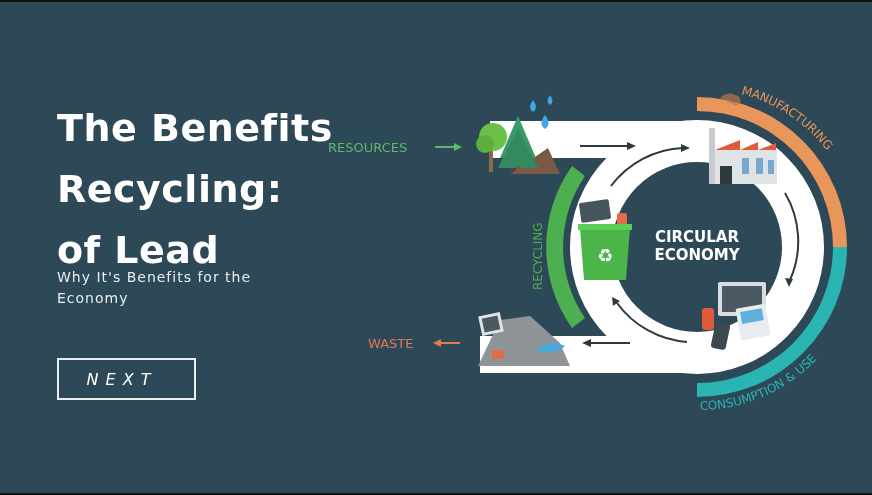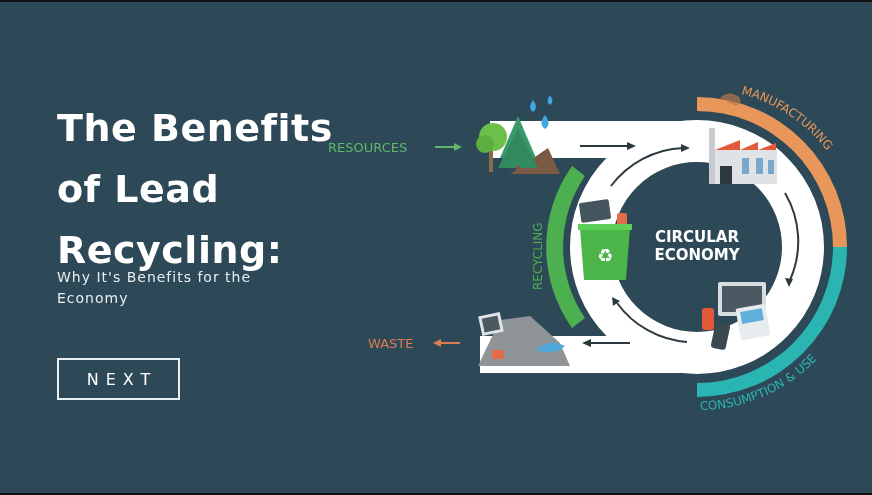--- a/index.html
+++ b/index.html
@@ -21,33 +21,33 @@
   .subtitle {
     position:absolute; left:57px; top:265px; margin:0;
     color:#e8eef0; font-family:"DejaVu Sans", sans-serif;
     font-size:14px; line-height:21px; letter-spacing:1px;
   }
   .subtitle span { display:block; white-space:nowrap; }
   .next-btn {
     position:absolute; left:57px; top:356px; width:112px; height:38px;
     border:2px solid #e9eef0; background:transparent; color:#ffffff;
     font-family:"DejaVu Sans", sans-serif; font-size:16px; letter-spacing:7px;
-    padding:0 0 0 7px; box-sizing:content-box; cursor:pointer;
+    padding:0 16px 0 7px; box-sizing:content-box; cursor:pointer;font-style:italic;
   }
   .diagram { position:absolute; left:0; top:-2px; width:872px; height:495px; }
   .lbl { font-family:"DejaVu Sans", sans-serif; font-weight:bold; }
 </style>
 </head>
 <body>
 
 <div class="slide">
   <h1 class="title">
     <span>The Benefits</span>
+    <span>Recycling:</span>
     <span>of Lead</span>
-    <span>Recycling:</span>
   </h1>
   <p class="subtitle">
     <span>Why It's Benefits for the</span>
     <span>Economy</span>
   </p>
   <button class="next-btn">NEXT</button>
 </div>
 
 <svg class="diagram" viewBox="0 0 872 495">
   <defs>

